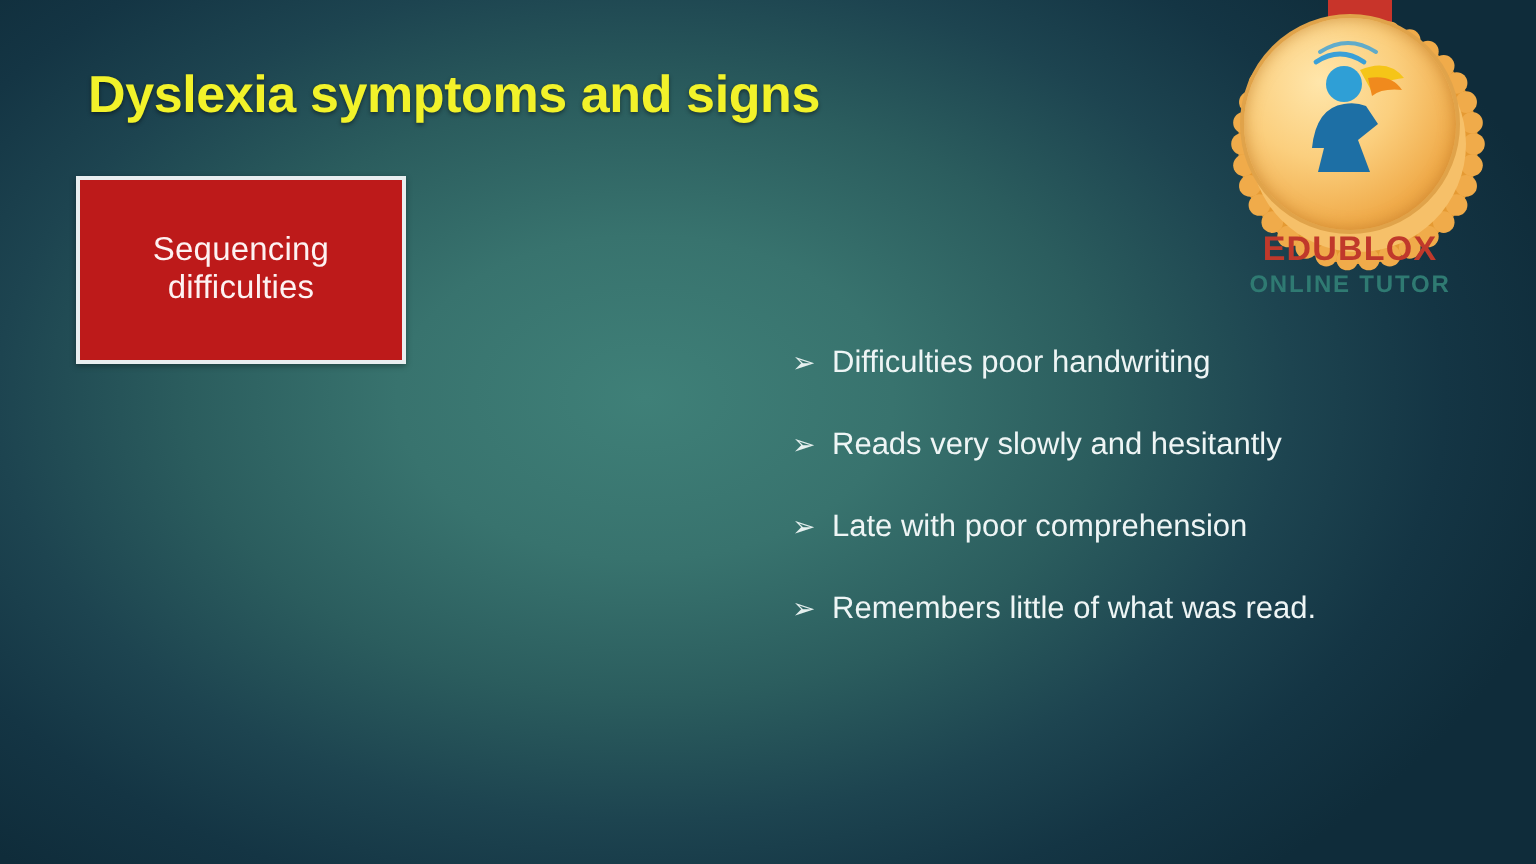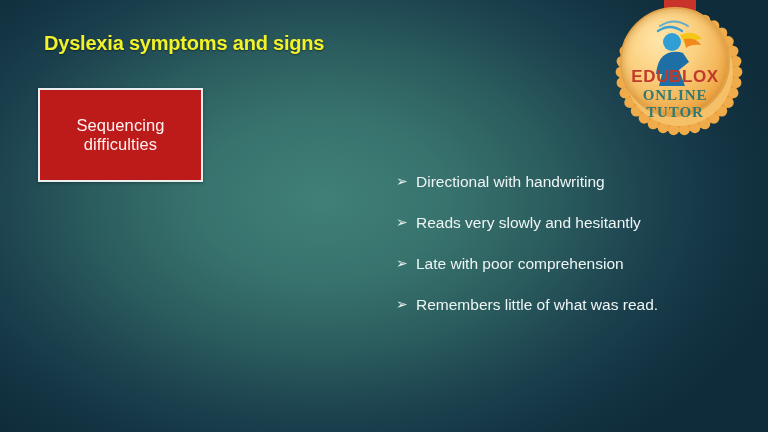--- a/index.html
+++ b/index.html
@@ -20,21 +20,21 @@
          #2b5d5e 48%,
          #1d4450 68%,
          #143544 84%,
          #0f2c3a 100%);
   }
   
   #title {
     position: absolute;
     left: 44px;
     top: 32px;
-    font-size: 20px;
+    font-size: 26px;
     font-weight: bold;
     color: #f2f22a;
     letter-spacing: -0.2px;
     text-shadow: 0 1px 2px rgba(0,0,0,.45);
     white-space: nowrap;
     text-align: center;
   }
   
   #boxes {
     position: absolute;
@@ -123,52 +123,52 @@
     border-radius: 50%;
     background: radial-gradient(circle at 36% 30%, #ffe6ab 0%, #fbcf7e 38%, #f0ab4a 72%, #dd8f33 100%);
     border: 2px solid #e0a34a;
     box-shadow: inset 0 0 8px rgba(180,110,30,.55);
   }
   .logo-text {
     position: absolute;
     width: 100%;
     text-align: center;
     font-weight: bold;
+    margin-top: 48px;
   }
   #logo-name {
     top: 58px;
     font-size: 17px;
     color: #c0392b;
     letter-spacing: .6px;
   }
   #logo-sub {
     top: 78px;
-    font-size: 15px;
+    font-size: 12px;
     color: #2f7a72;
     letter-spacing: .9px;
-    font-family: Liberation Serif, serif;
   }
 </style>
 </head>
 <body>
 
 <div id="slide">
 
   <div id="title">Dyslexia symptoms and signs</div>
 
   <div id="boxes">
     <div class="box">
       <span>Sequencing difficulties</span>
     </div>
   </div>
 
   <div id="bullets">
     <div class="bullet">
       <span class="mark">➢</span>
-      <span class="txt">Directional with handwriting</span>
+      <span class="txt">Difficulties poor handwriting</span>
     </div>
     <div class="bullet">
       <span class="mark">➢</span>
       <span class="txt">Reads very slowly and hesitantly</span>
     </div>
     <div class="bullet">
       <span class="mark">➢</span>
       <span class="txt">Late with poor comprehension</span>
     </div>
     <div class="bullet">

